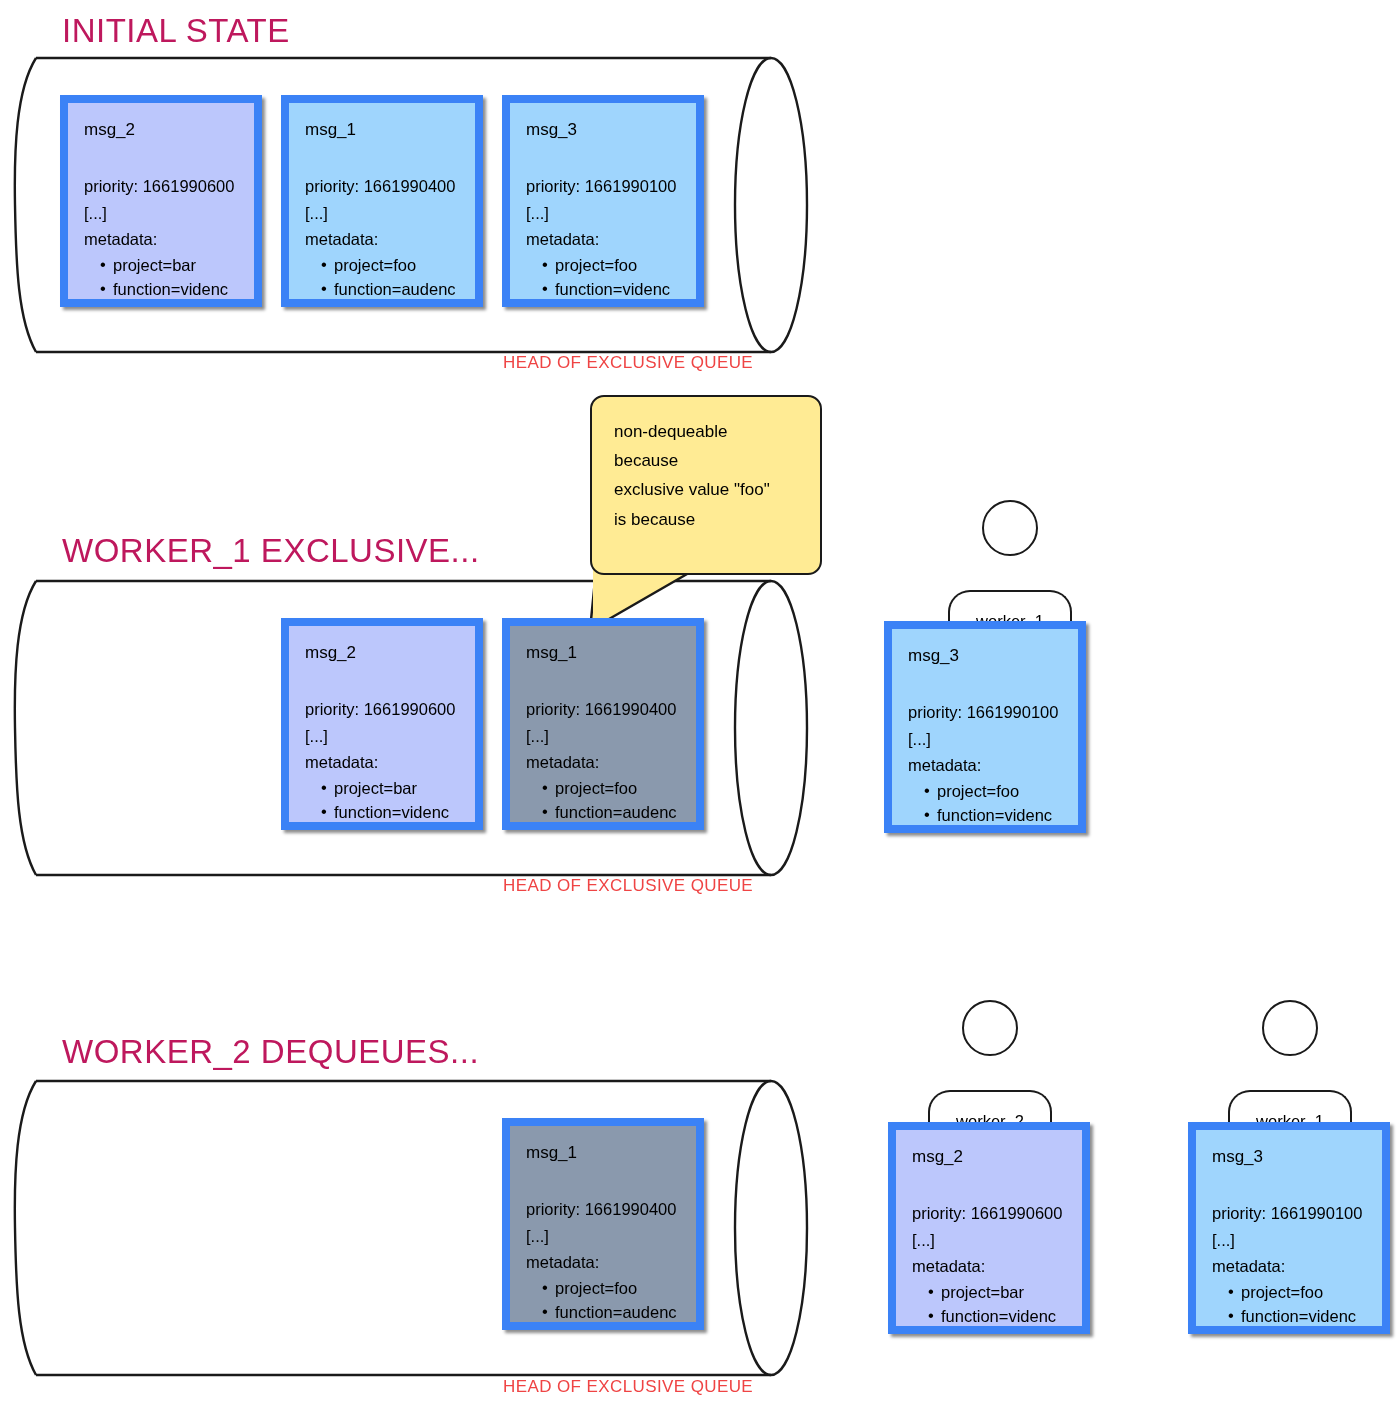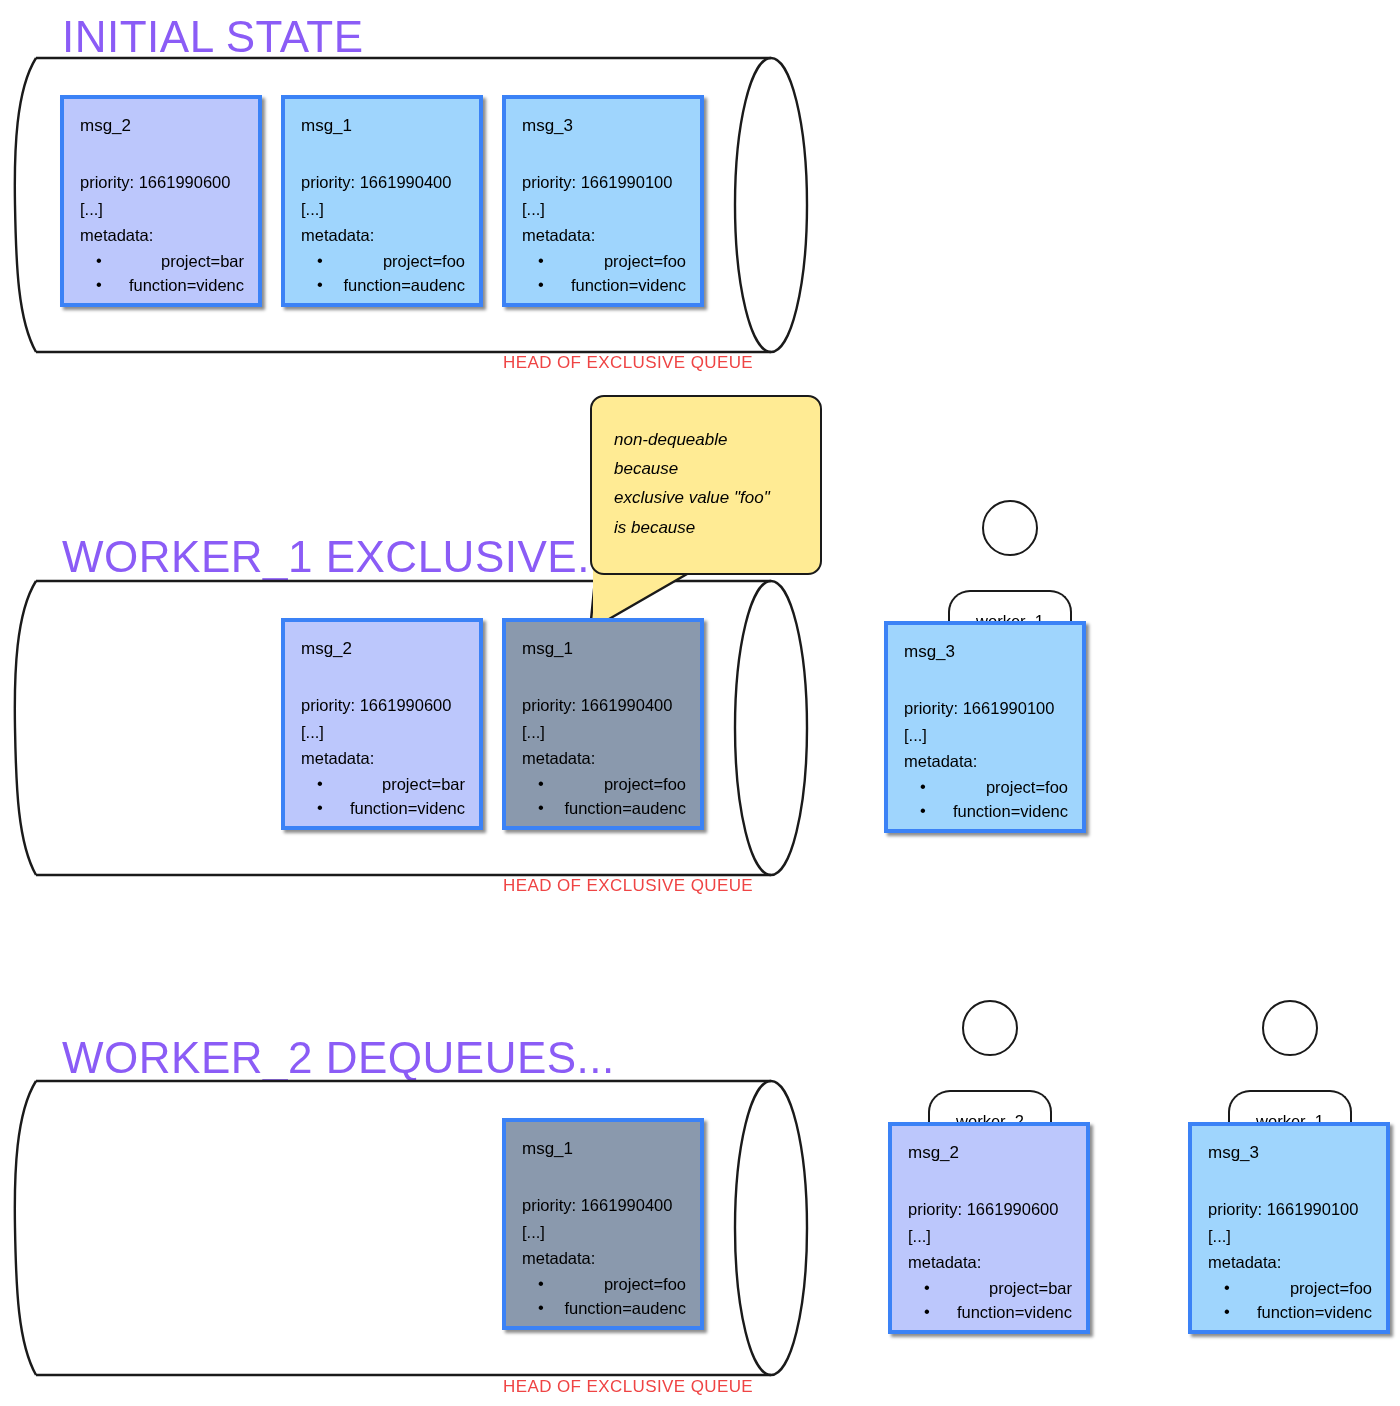--- a/index.html
+++ b/index.html
@@ -16,46 +16,46 @@
     width: 1400px;
     height: 1406px;
     overflow: hidden;
     background: #ffffff;
   }
 
   
   .section-title {
     position: absolute;
     font-family: "Liberation Sans", "DejaVu Sans", sans-serif;
-    font-size: 44px;
+    font-size: 33px;
     font-weight: 400;
     letter-spacing: 0.5px;
     white-space: nowrap;
-    color: #8b5cf6;
+    color: #be185d;
   }
 
   
   .cylinder {
     position: absolute;
   }
   .cylinder svg { display: block; overflow: visible; }
 
   .queue-caption {
     position: absolute;
     font-size: 17px;
     letter-spacing: 0.4px;
     white-space: nowrap;
     color: #ef4444;
   }
 
   
   .msg-card {
     position: absolute;
     box-sizing: border-box;
-    border: 4px solid #3b82f6;
+    border: 8px solid #3b82f6;
     box-shadow: 3px 3px 3px rgba(0,0,0,0.45);
     padding: 14px 14px 10px 16px;
     font-size: 16.5px;
     line-height: 1.0;
     color: #000;
   }
   .msg-card.fill-purple { background: #bcc7fc; }
   .msg-card.fill-blue   { background: #9fd5fd; }
   .msg-card.fill-grey   { background: #8a99ad; }
 
@@ -73,21 +73,20 @@
     list-style: none;
     margin: 0;
     padding: 0 0 0 16px;
   }
   .msg-meta-list li {
     font-size: 16.5px;
     margin: 0 0 8px 0;
     white-space: nowrap;
     position: relative;
     padding-left: 13px;
-    text-align: right;
   }
   .msg-meta-list li::before {
     content: "\2022";
     position: absolute;
     left: 0;
     top: -1px;
   }
 
   
   .worker {
@@ -126,26 +125,25 @@
     color: #000;
   }
 
   
   .callout {
     position: absolute;
     box-sizing: border-box;
     background: #ffeb94;
     border: 2.5px solid #1a1a1a;
     border-radius: 14px;
-    padding: 28px 18px 14px 22px;
+    padding: 20px 18px 14px 22px;
     font-size: 17px;
     line-height: 1.72;
     color: #000;
     z-index: 40;
-    font-style: italic;
   }
   .callout-line { white-space: nowrap; }
   .callout-tail {
     position: absolute;
     z-index: 39;
   }
   .callout-tail svg { display: block; overflow: visible; }
 </style>
 </head>
 <body>

